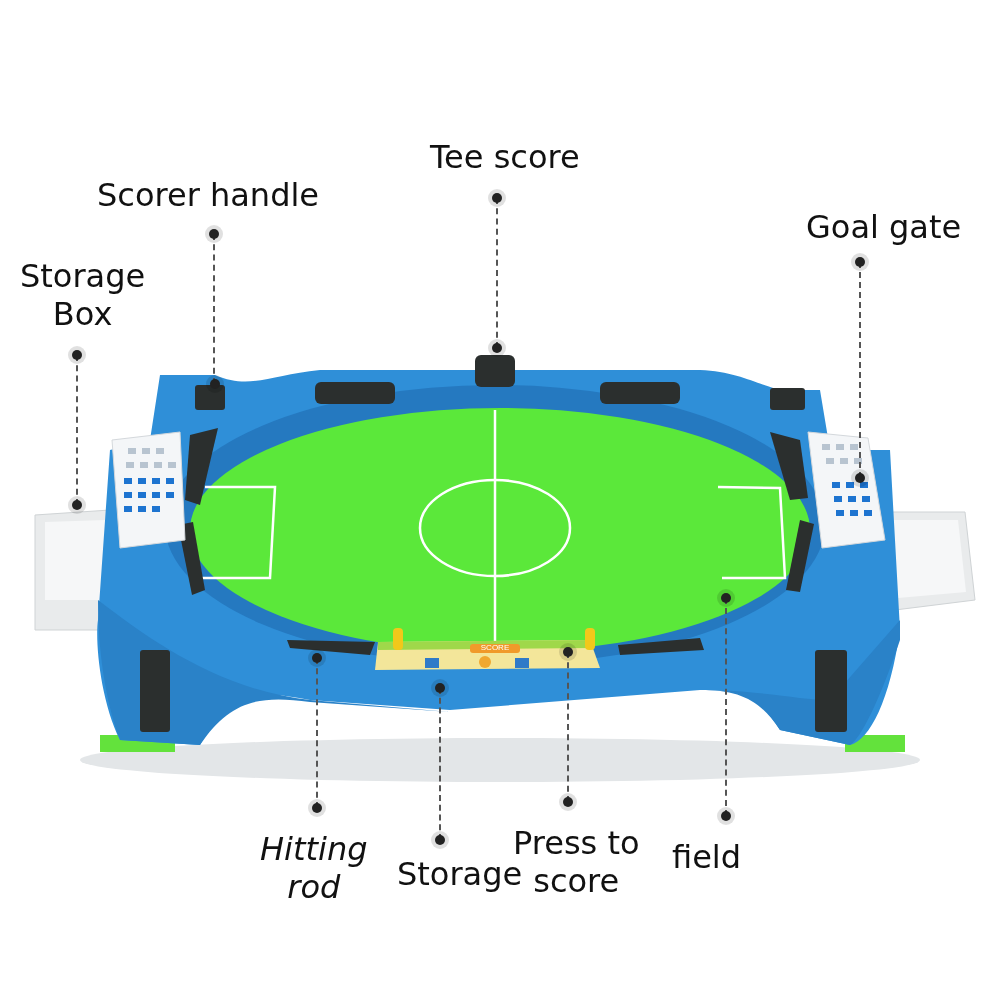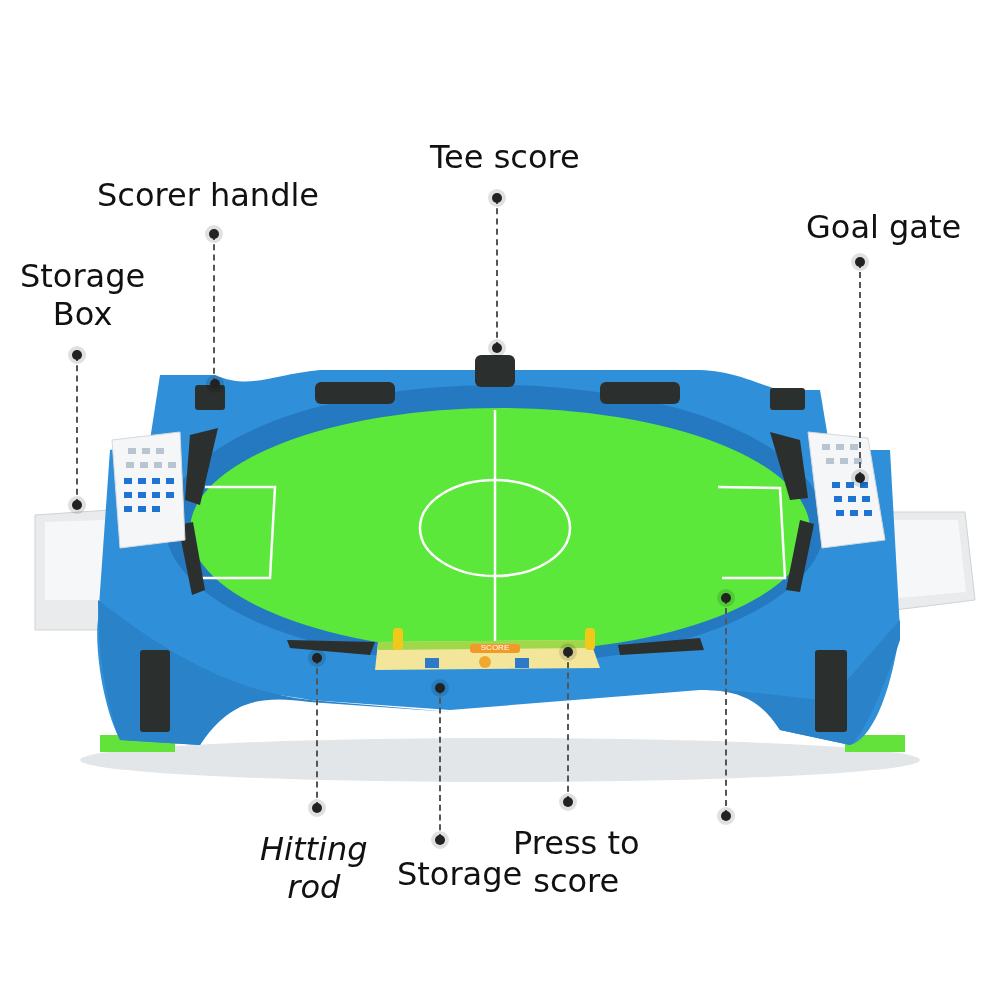--- a/index.html
+++ b/index.html
@@ -136,20 +136,21 @@
 <div class="label" style="left:260px; top:830px;font-style:italic;">
   <div>Hitting</div>
   <div>rod</div>
 </div>
 <div class="label" style="left:397px; top:855px;">Storage</div>
 <div class="label" style="left:513px; top:824px;">
   <div>Press to</div>
   <div>score</div>
 </div>
 <div class="label" style="left:672px; top:838px;">
+  <div>field</div>
 </div>
 
 <div class="lead" style="left:496px; top:198px; height:150px;"></div>
 <div class="dot" style="left:497px; top:198px;"></div>
 <div class="dot" style="left:497px; top:348px;"></div>
 
 <div class="lead" style="left:213px; top:234px; height:150px;"></div>
 <div class="dot" style="left:214px; top:234px;"></div>
 <div class="dot" style="left:215px; top:384px;"></div>
 

